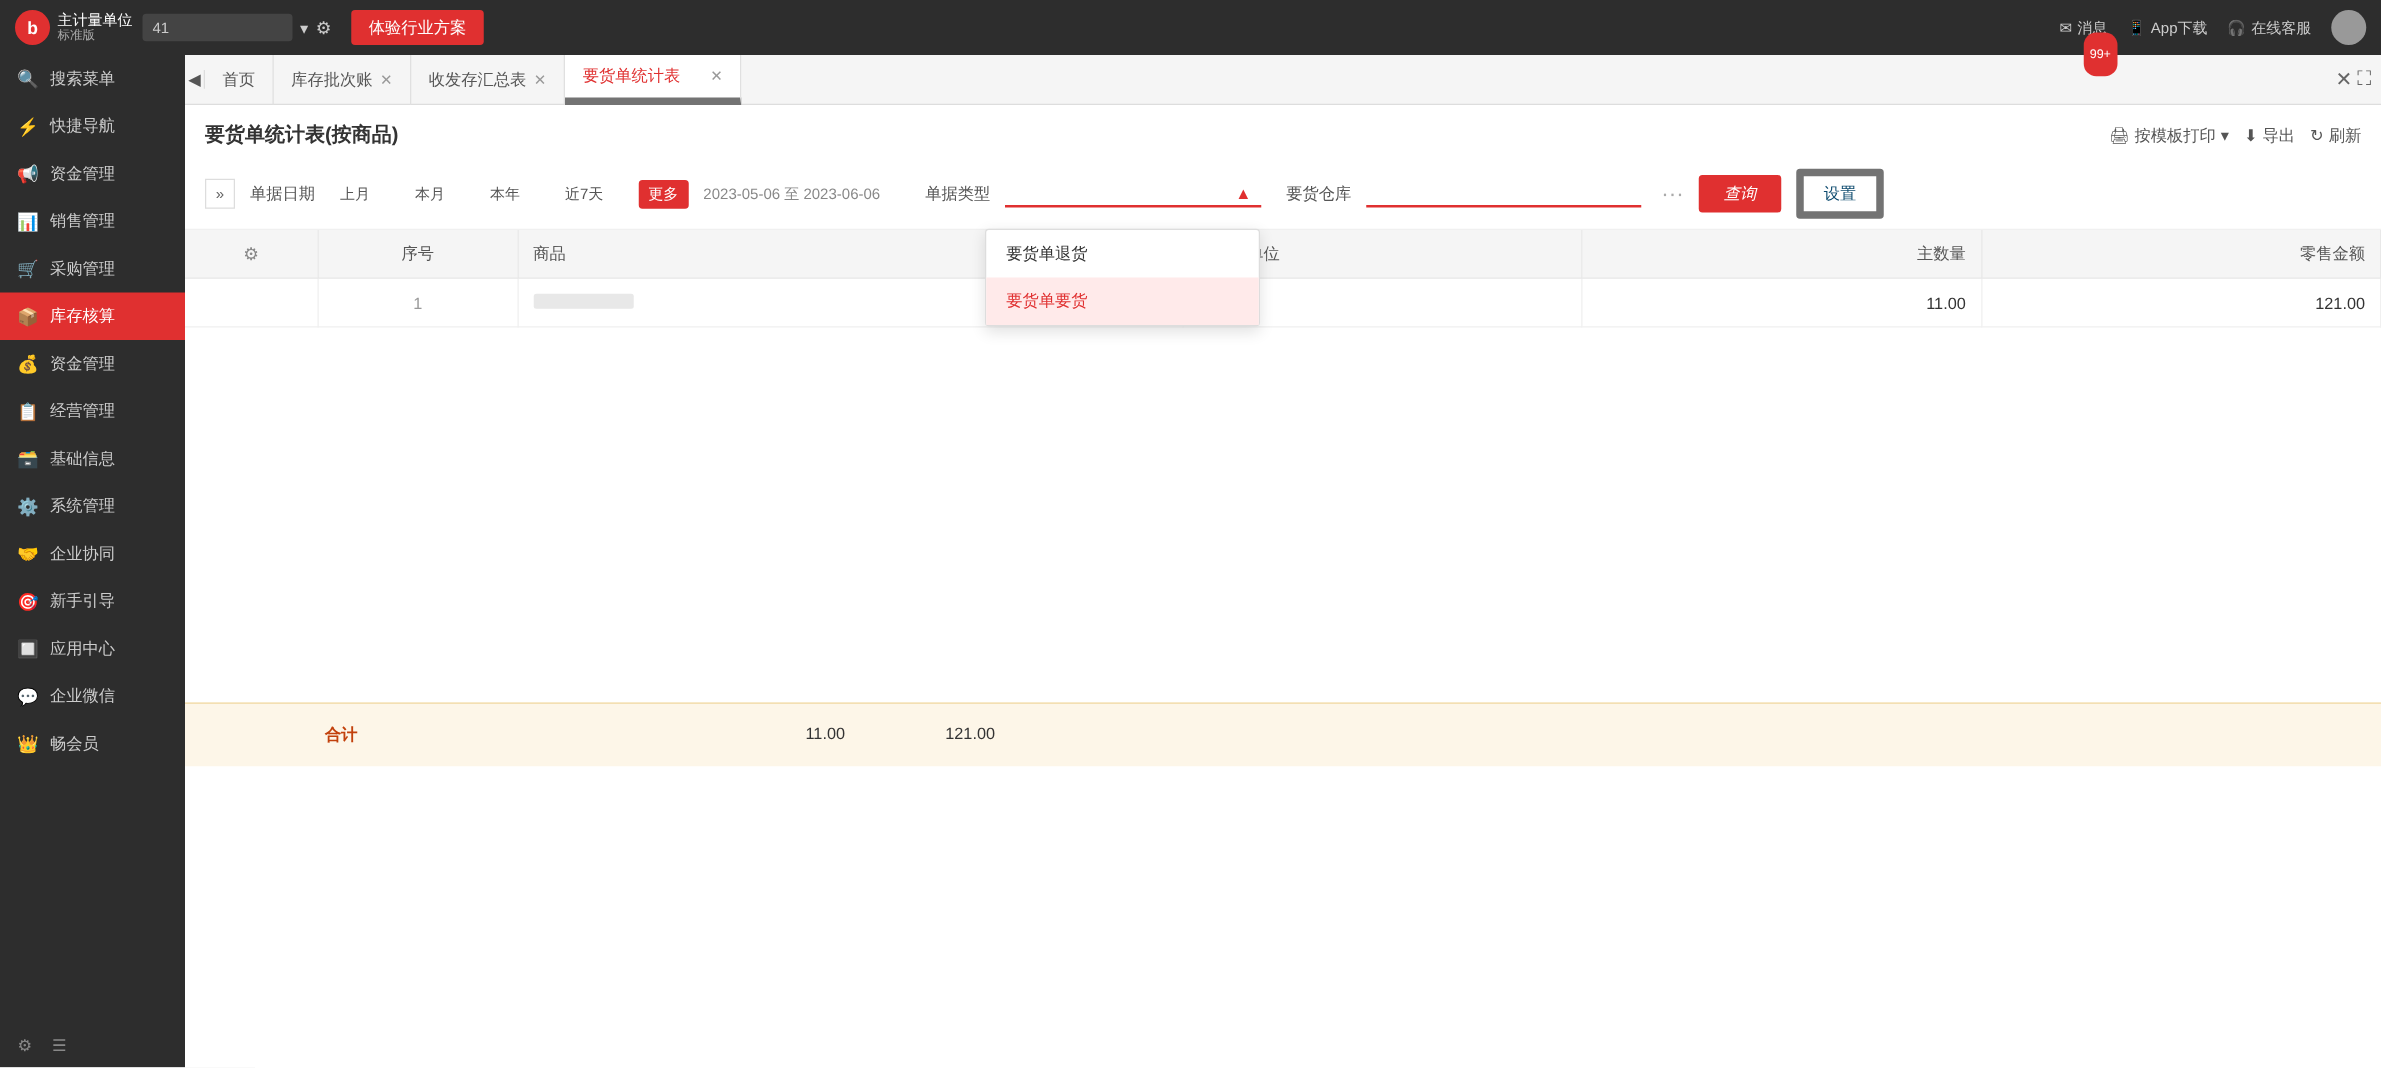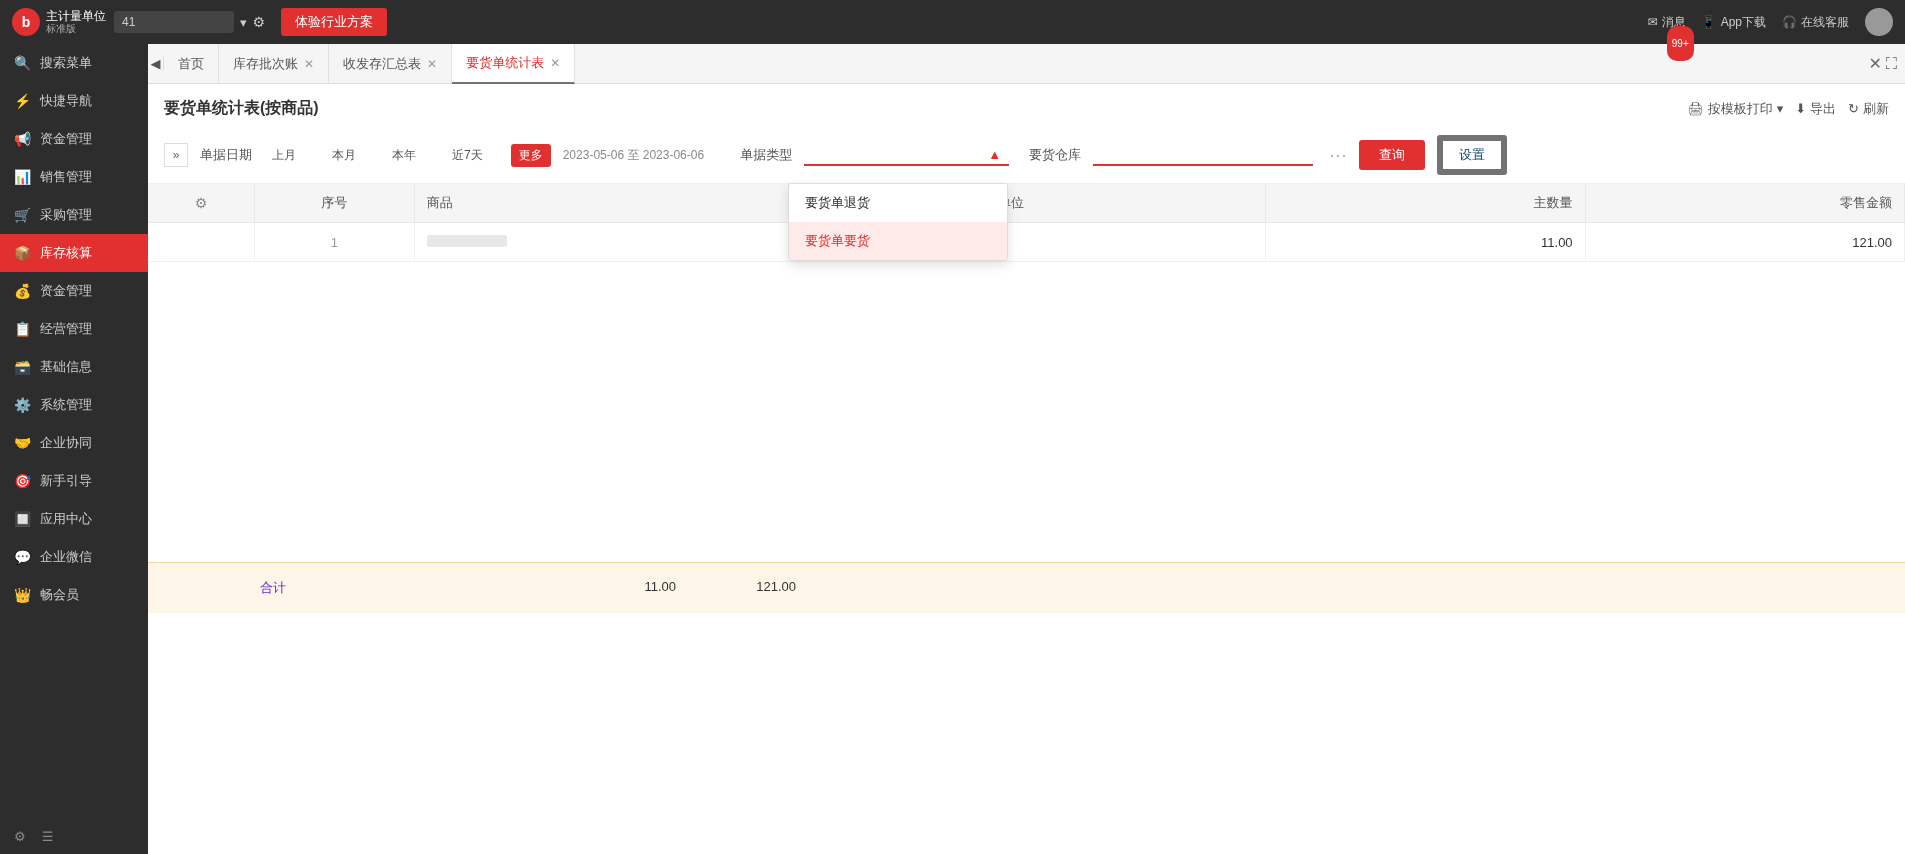--- a/index.html
+++ b/index.html
@@ -32,21 +32,21 @@
 
     
     .scroll-arrow { width: 16px; display: flex; align-items: center; justify-content: center; cursor: pointer; color: #555; background: #f5f5f5; border-right: 1px solid #ddd; }
 
     
     .content-area { flex: 1; display: flex; flex-direction: column; background: #f5f5f5; overflow: hidden; }
 
     
     .tab-bar { background: #f5f5f5; border-bottom: 1px solid #ddd; display: flex; align-items: center; padding: 0; flex-shrink: 0; height: 40px; }
     .tab-item { display: flex; align-items: center; padding: 16px 14px; height: 40px; cursor: pointer; border-right: 1px solid #e0e0e0; font-size: 13px; color: #555; white-space: nowrap; }
-    .tab-item.active { background: white; color: #e03030; border-bottom: 2px solid #737373; }
+    .tab-item.active { background: white; color: #e03030; border-bottom: 6px solid #737373; gap: 18px; }
     .tab-item .tab-close { margin-left: 6px; color: #999; font-size: 12px; }
     .tab-bar-actions { margin-left: auto; display: flex; align-items: center; padding-right: 8px; gap: 4px; }
     .tab-bar-actions span { cursor: pointer; font-size: 16px; color: #666; }
 
     
     .page-content { flex: 1; overflow: auto; background: white; margin: 0; }
     .page-header { padding: 14px 16px 8px; display: flex; align-items: center; justify-content: space-between; }
     .page-title { font-size: 16px; font-weight: bold; color: #333; }
     .page-actions { display: flex; align-items: center; gap: 12px; color: #555; font-size: 13px; }
     .page-actions span { cursor: pointer; display: flex; align-items: center; gap: 4px; }
@@ -59,21 +59,21 @@
     .date-btn { padding: 3px 8px; font-size: 12px; cursor: pointer; color: #555; border: none; background: none; }
     .date-btn.active-custom { background: #e03030; color: white; border-radius: 3px; padding: 3px 8px; }
     .date-range-text { font-size: 12px; color: #888; }
     .filter-type-label { color: #555; font-size: 13px; margin-left: 24px; }
     .filter-type-input { display: flex; align-items: center; border: none; border-bottom: 2px solid #e03030; padding: 2px 8px; min-width: 200px; background: transparent; position: relative; }
     .filter-type-input input { border: none; outline: none; font-size: 13px; width: 100%; background: transparent; }
     .filter-type-input .chevron-up { color: #e03030; cursor: pointer; }
     .warehouse-label { color: #555; font-size: 13px; margin-left: 8px; }
     .warehouse-input { min-width: 220px; }
     .more-btn { color: #aaa; cursor: pointer; font-size: 18px; margin-left: 4px; }
-    .query-btn { background: #e03030; color: white; border: none; padding: 6px 20px; border-radius: 3px; cursor: pointer; font-size: 13px; }
+    .query-btn { background: #e03030; color: white; border: none; padding: 6px 20px; border-radius: 3px; cursor: pointer; font-size: 13px; font-style: italic; }
     .settings-btn { background: white; color: #0c4a6e; border: 6px solid #737373; padding: 5px 16px; border-radius: 3px; cursor: pointer; font-size: 13px; }
 
     
     .dropdown-overlay { position: absolute; top: 100%; left: 640px; background: white; border: 1px solid #ddd; border-radius: 3px; z-index: 100; min-width: 220px; box-shadow: 0 4px 12px rgba(0,0,0,0.12); }
     .dropdown-item { padding: 10px 16px; cursor: pointer; font-size: 13px; color: #333; }
     .dropdown-item.selected { background: #ffeaea; color: #e03030; }
 
     
     .table-container { padding: 0; }
     table { width: 100%; border-collapse: collapse; font-size: 13px; }
@@ -83,21 +83,21 @@
     tbody tr { background: white; }
     tbody td { padding: 10px 12px; border-bottom: 1px solid #f0f0f0; border-right: 1px solid #f0f0f0; color: #333; }
     tbody td.num { text-align: right; }
     tbody td.center { text-align: center; }
     .row-num { text-align: center; color: #999; }
     .product-placeholder { display: inline-block; width: 80px; height: 12px; background: #e8e8e8; border-radius: 2px; }
 
     
     .table-footer { background: #fdf6e8; border-top: 1px solid #f0d8a0; display: flex; padding: 10px 0; }
     .table-footer-cell { padding: 6px 12px; font-size: 13px; }
-    .footer-label { color: #6d28d9; }
+    .footer-label { color: #c2410c; font-weight: bold; }
     .footer-num { color: #333; }
 
     
     .gear-cell { display: flex; justify-content: center; align-items: center; }
     .gear-icon-btn { cursor: pointer; color: #888; font-size: 14px; }
 
     
     .trial-btn { background: #e03030; color: white; border: none; padding: 5px 14px; border-radius: 3px; cursor: pointer; font-size: 13px; margin-left: 8px; }
 
     

